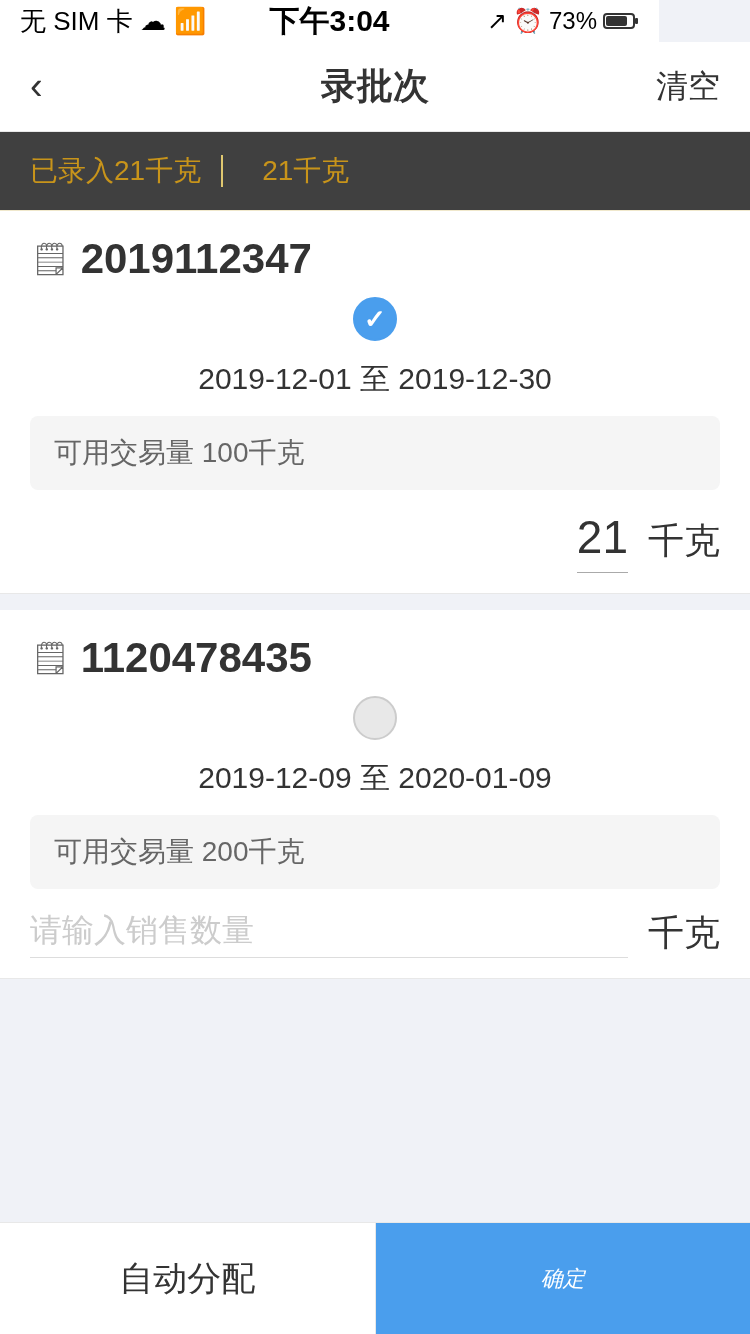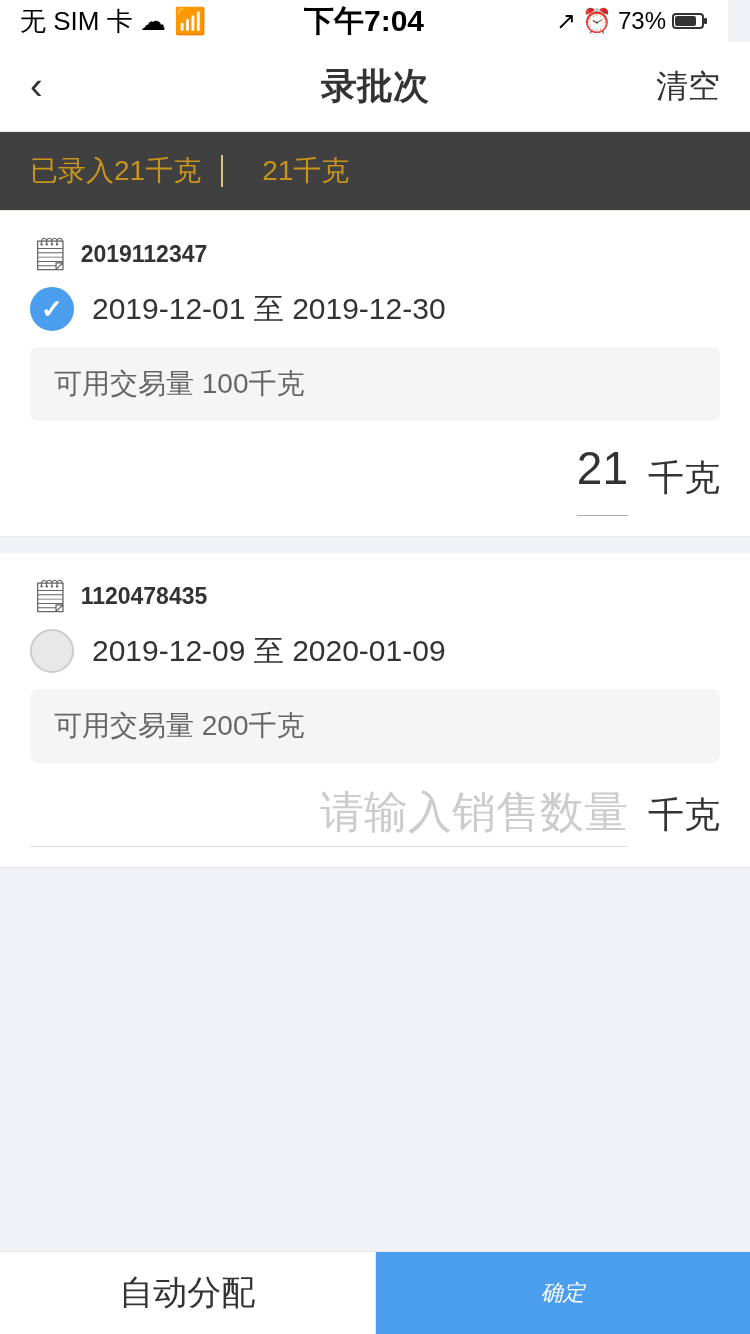--- a/index.html
+++ b/index.html
@@ -7,21 +7,21 @@
     body {
       width: 750px;
       min-height: 1334px;
       font-family: -apple-system, "PingFang SC", "Helvetica Neue", Arial, sans-serif;
       background: #f0f2f7;
       overflow-x: hidden;
     }
 
     
     .status-bar {
-      width: 728px;
+      width: 659px;
       height: 42px;
       background: #fff;
       display: flex;
       align-items: center;
       justify-content: space-between;
       padding: 0 20px;
       font-size: 26px;
       font-weight: 500;
     }
     .status-left {
@@ -117,29 +117,30 @@
       display: flex;
       align-items: center;
       gap: 10px;
       margin-bottom: 14px;
     }
     .batch-icon {
       font-size: 32px;
       color: #666;
     }
     .batch-id {
-      font-size: 23px;
+      font-size: 42px;
       font-weight: 600;
       color: #333;
     }
     .batch-date-row {
       display: flex;
       align-items: center;
       gap: 18px;
       margin-bottom: 16px;
+      flex-direction: column;
     }
     .batch-checkbox {
       width: 44px;
       height: 44px;
       border-radius: 50%;
       border: 2px solid #ddd;
       display: flex;
       align-items: center;
       justify-content: center;
       flex-shrink: 0;
@@ -182,21 +183,21 @@
       border-bottom: 1px solid #e8e8e8;
       gap: 20px;
     }
     .quantity-value {
       font-size: 46px;
       font-weight: 500;
       color: #333;
     }
     .quantity-underline {
       border-bottom: 1.5px solid #aaa;
-      padding-bottom: 20px;
+      padding-bottom: 8px;
     }
     .quantity-unit {
       font-size: 36px;
       color: #333;
     }
 
     
     .section-divider {
       height: 16px;
       background: #f0f2f7;
@@ -206,46 +207,46 @@
     .input-row {
       display: flex;
       align-items: center;
       justify-content: flex-end;
       padding: 20px 30px;
       background: #fff;
       border-bottom: 1px solid #e8e8e8;
       gap: 20px;
     }
     .input-placeholder {
-      font-size: 44px;
+      font-size: 32px;
       color: #ccc;
       border-bottom: 1.5px solid #ddd;
       padding-bottom: 4px;
       flex: 1;
-      text-align: right;
+      text-align: left;
     }
     .input-unit {
       font-size: 36px;
       color: #333;
     }
 
     
     .empty-area {
       background: #f0f2f7;
       flex: 1;
       min-height: 400px;
     }
 
     
     .bottom-bar {
       position: fixed;
       bottom: 0;
       left: 0;
       width: 750px;
-      height: 83px;
+      height: 112px;
       display: flex;
       background: #fff;
       border-top: 1px solid #e8e8e8;
     }
     .btn-auto {
       flex: 1;
       display: flex;
       align-items: center;
       justify-content: center;
       font-size: 34px;
@@ -269,21 +270,21 @@
     .relative { position: relative; }
   </style>
 </head>
 <body>
 
 <div class="status-bar relative">
   <div class="status-left">
     <span>无 SIM 卡 ☁</span>
     <span class="wifi-icon">📶</span>
   </div>
-  <div class="status-center">下午7:04</div>
+  <div class="status-center">下午3:04</div>
   <div class="status-right">
     <span>↗</span>
     <span>⏰</span>
     <span>73%</span>
     <span class="battery-icon">
       <svg width="36" height="18" viewBox="0 0 36 18">
         <rect x="1" y="2" width="30" height="14" rx="3" ry="3" stroke="#333" stroke-width="2" fill="none"></rect>
         <rect x="3" y="4" width="21" height="10" rx="2" ry="2" fill="#333"></rect>
         <rect x="32" y="6" width="3" height="6" rx="1" ry="1" fill="#333"></rect>
       </svg>

